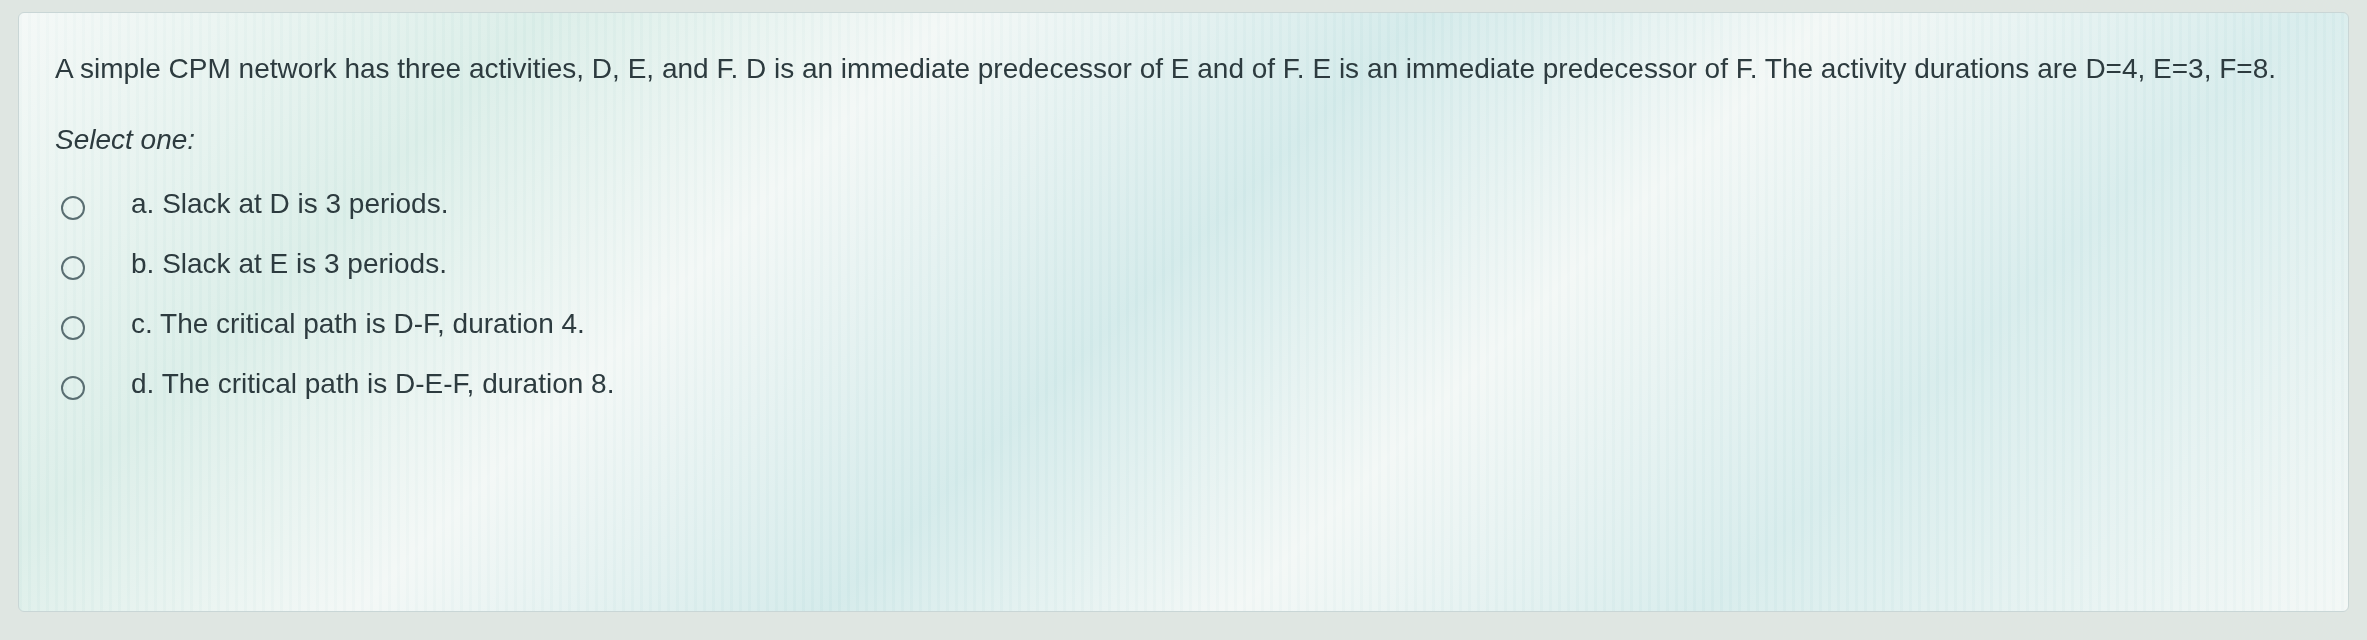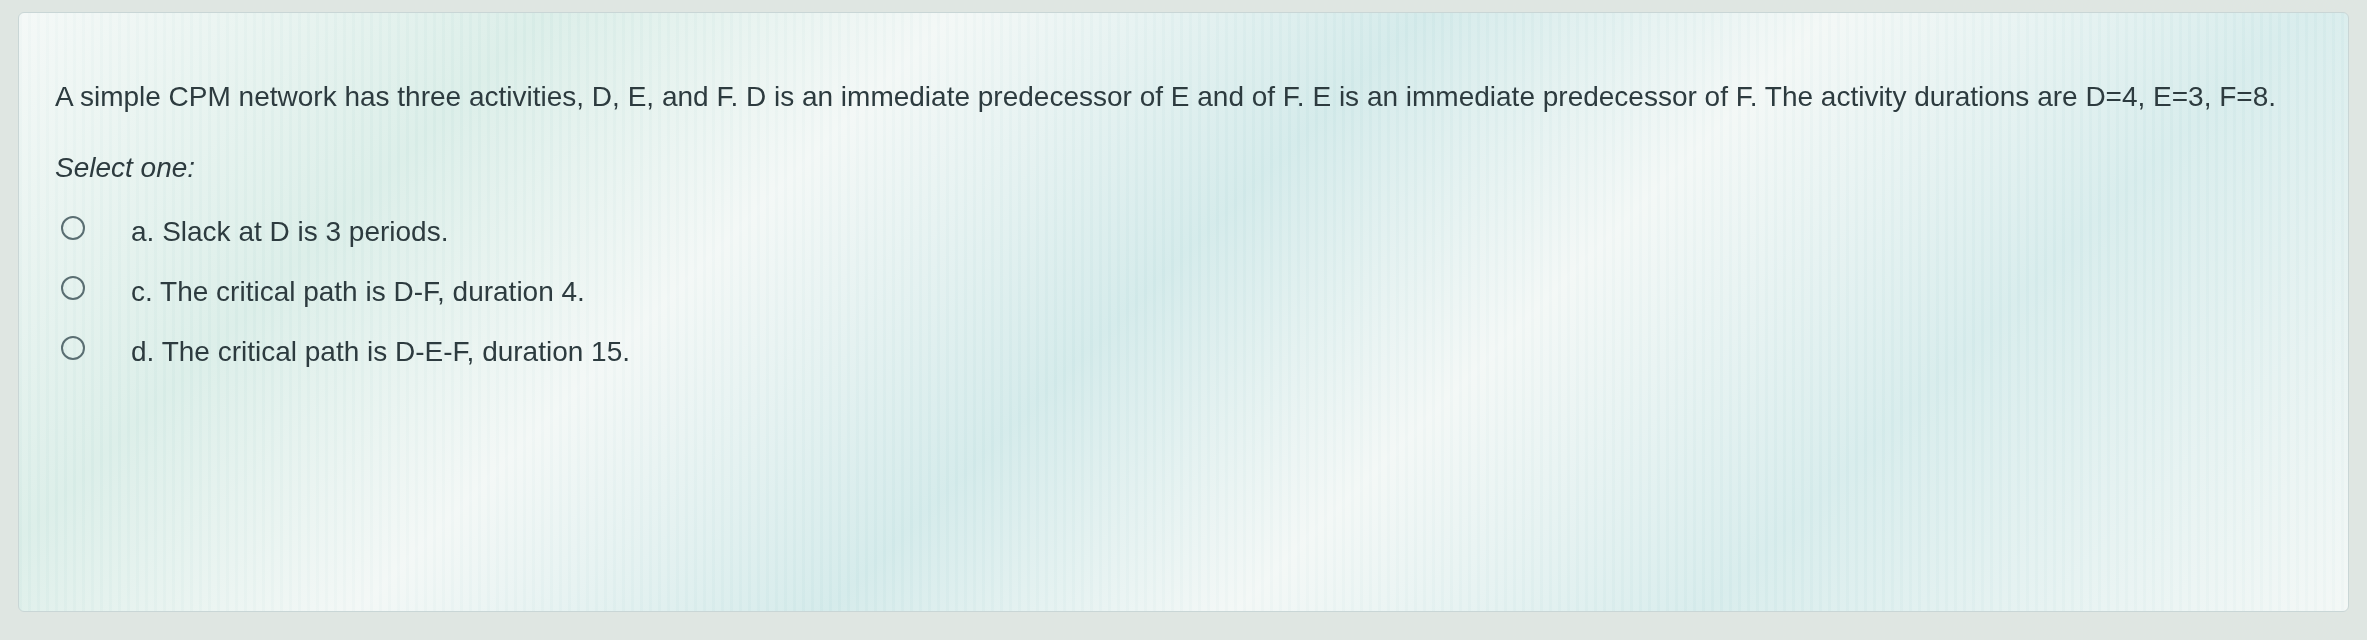--- a/index.html
+++ b/index.html
@@ -34,36 +34,35 @@
         rgba(255,255,255,0.0) 9px),
       #e8f1ee;
     padding: 34px 36px 40px 36px;
     color: #2a3a3e;
   }
   .question-text {
     font-size: 28px;
     line-height: 1.55;
     color: #2d3b3f;
     margin-bottom: 34px;
-    margin-top: 28px;
   }
   .select-label {
     font-size: 28px;
     color: #2d3b3f;
     margin-bottom: 18px;
     font-style: italic;
   }
   .options {
     display: flex;
     flex-direction: column;
     gap: 0;
   }
   .option-row {
     display: flex;
-    align-items: flex-start;
+    align-items: flex-end;
     padding: 14px 0;
     gap: 46px;
   }
   .radio {
     width: 24px;
     height: 24px;
     border: 2.5px solid #5a6e72;
     border-radius: 50%;
     background: transparent;
     flex: 0 0 auto;
@@ -84,25 +83,29 @@
 
   <p class="select-label">Select one:</p>
 
   <div class="options">
 
     <div class="option-row">
       <span class="radio"></span>
       <span class="option-text">a. Slack at D is 3 periods.</span>
     </div>
 
+    <div class="option-row">
+      <span class="radio"></span>
+      <span class="option-text">b. Slack at E is 3 periods.</span>
+    </div>
 
     <div class="option-row">
       <span class="radio"></span>
       <span class="option-text">c. The critical path is D-F, duration 4.</span>
     </div>
 
     <div class="option-row">
       <span class="radio"></span>
-      <span class="option-text">d. The critical path is D-E-F, duration 15.</span>
+      <span class="option-text">d. The critical path is D-E-F, duration 8.</span>
     </div>
 
   </div>
 </div>
 
 </body></html>

